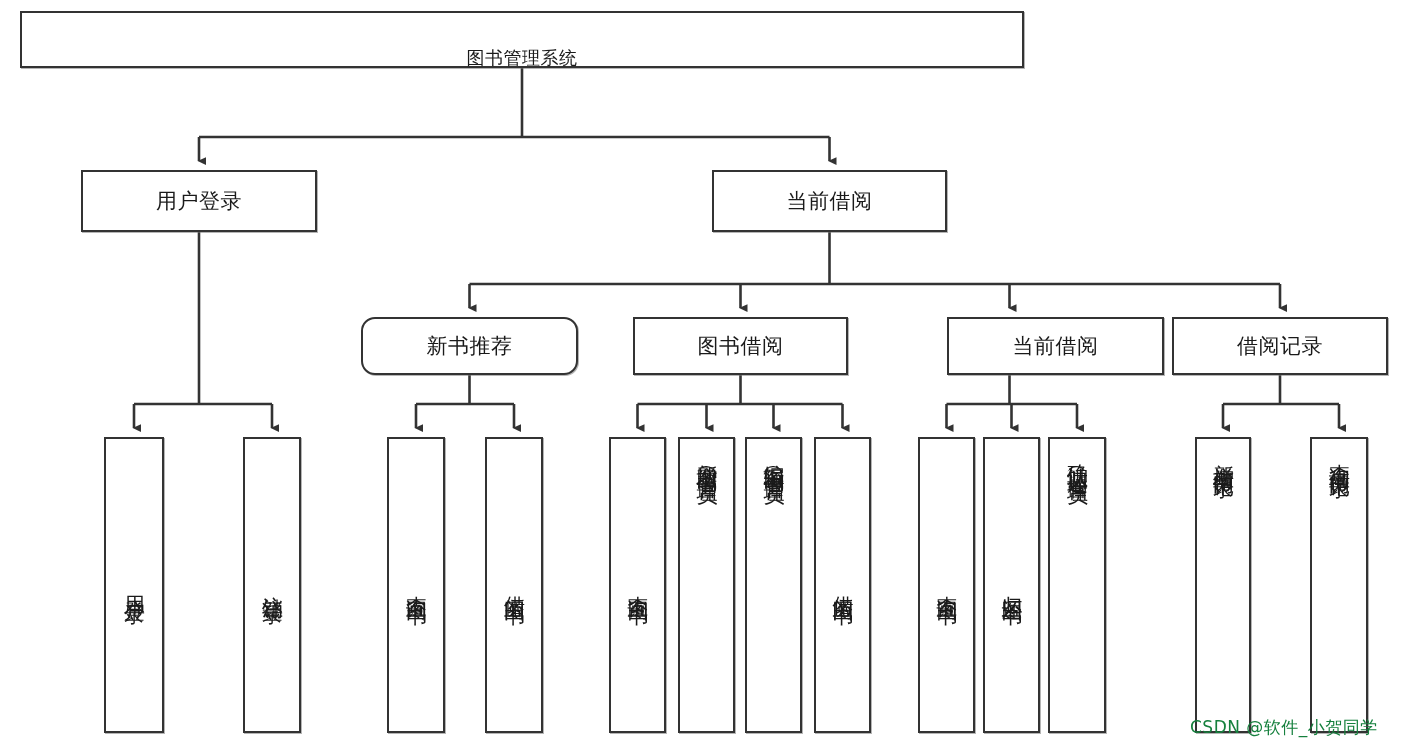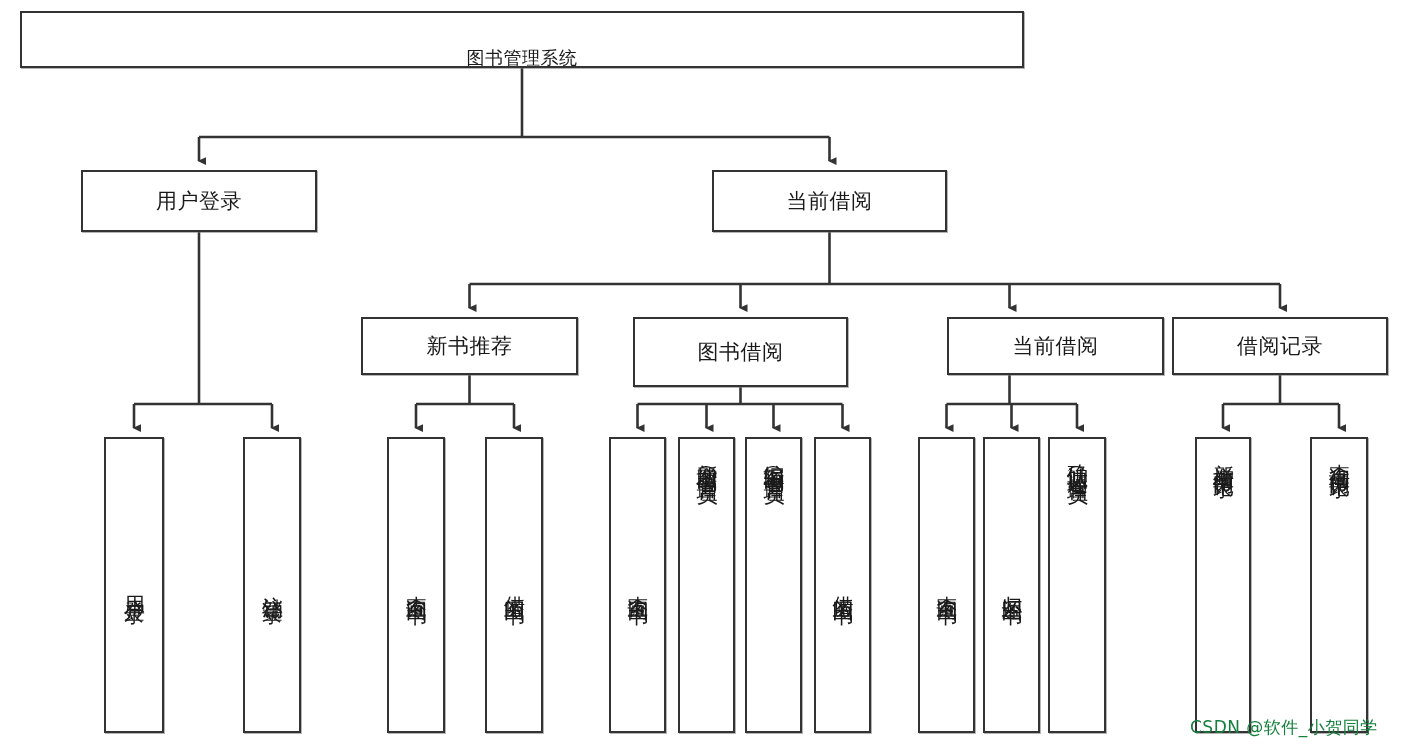--- a/index.html
+++ b/index.html
@@ -134,24 +134,24 @@
   <div id="node-layer">
       <div class="node horizontal root" style="left: 20px; top: 11px; width: 1004px; height: 57px;">
         <span class="node-label">图书管理系统</span>
       </div>
       <div class="node horizontal" style="left: 81px; top: 170px; width: 236px; height: 62px;">
         <span class="node-label">用户登录</span>
       </div>
       <div class="node horizontal" style="left: 712px; top: 170px; width: 235px; height: 62px;">
         <span class="node-label">当前借阅</span>
       </div>
-      <div class="node horizontal" style="left: 361px; top: 317px; width: 217px; height: 58px;">
+      <div class="node horizontal" style="left: 361px; top: 317px; width: 217px; height: 58px; border-radius: 14px;">
         <span class="node-label">新书推荐</span>
       </div>
-      <div class="node horizontal" style="left: 633px; top: 317px; width: 215px; height: 70px; justify-content: center;">
+      <div class="node horizontal" style="left: 633px; top: 317px; width: 215px; height: 58px; justify-content: center;">
         <span class="node-label">图书借阅</span>
       </div>
       <div class="node horizontal" style="left: 947px; top: 317px; width: 217px; height: 58px;">
         <span class="node-label">当前借阅</span>
       </div>
       <div class="node horizontal" style="left: 1172px; top: 317px; width: 216px; height: 58px;">
         <span class="node-label">借阅记录</span>
       </div>
       <div class="node vertical centered" style="left: 104px; top: 437px; width: 60px; height: 296px;">
         <span class="node-label">用户登录</span>

